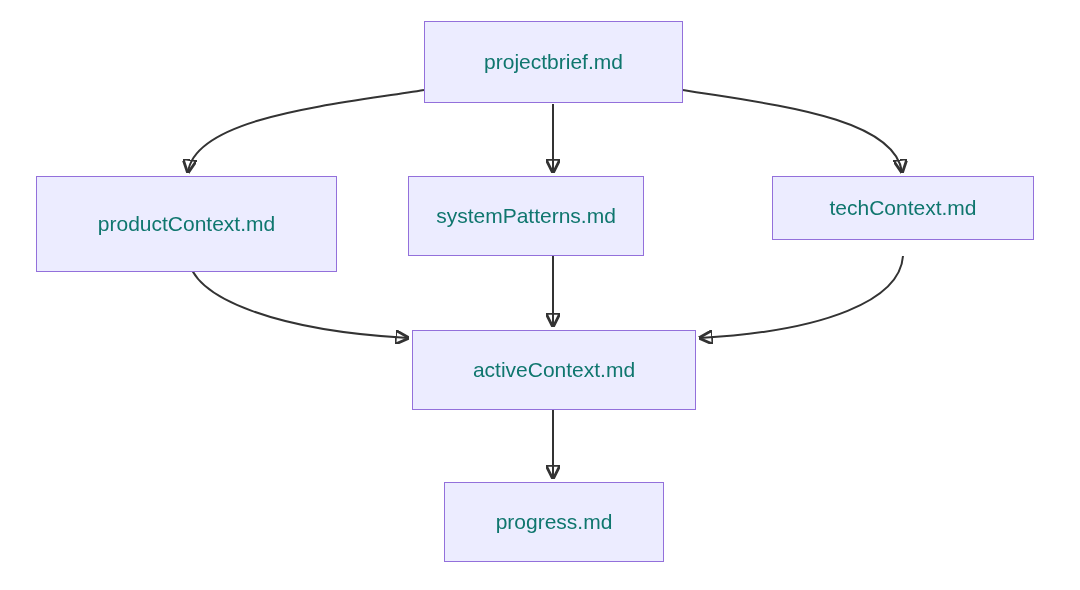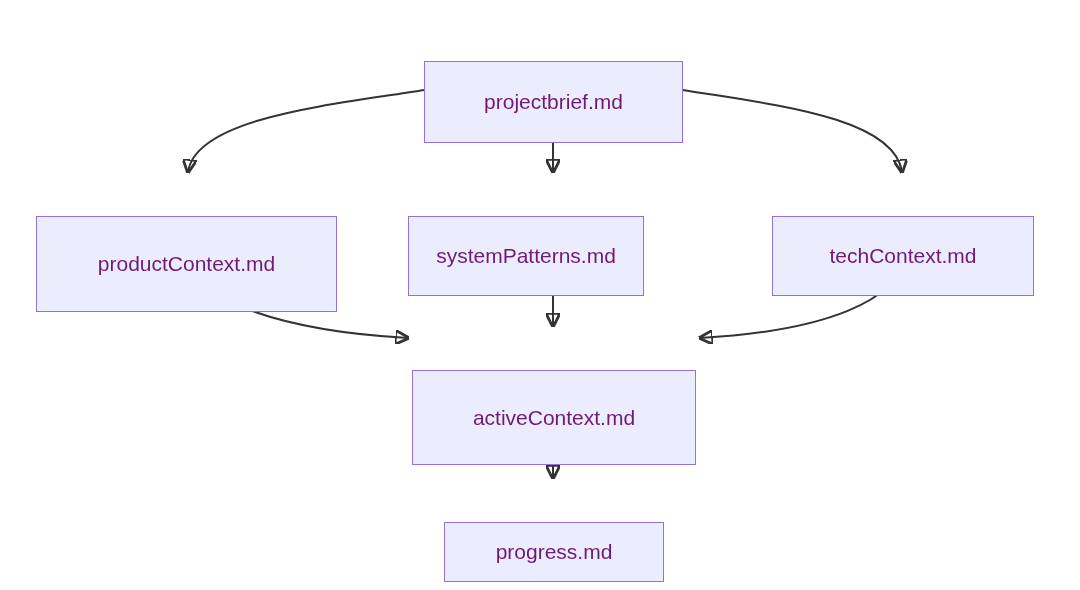--- a/index.html
+++ b/index.html
@@ -25,35 +25,34 @@
   .edges path {
     fill: none;
     stroke: #333333;
     stroke-width: 2px;
   }
   .node {
     position: absolute;
     box-sizing: border-box;
     background: #ECECFF;
     border: 1.5px solid #9370DB;
-    color: #701a75;
+    color: #0f766e;
     font-size: 21px;
     display: flex;
     align-items: center;
     justify-content: center;
     text-align: center;
     white-space: nowrap;
-    margin-top: 40px;
   }
   .node-projectbrief   { left: 424px; top: 21px;  width: 259px; height: 82px; }
   .node-productContext { left: 36px;  top: 176px; width: 301px; height: 96px; }
   .node-systemPatterns { left: 408px; top: 176px; width: 236px; height: 80px; }
-  .node-techContext    { left: 772px; top: 176px; width: 262px; height: 80px; }
-  .node-activeContext  { left: 412px; top: 330px; width: 284px; height: 95px; }
-  .node-progress       { left: 444px; top: 482px; width: 220px; height: 60px; }
+  .node-techContext    { left: 772px; top: 176px; width: 262px; height: 64px; }
+  .node-activeContext  { left: 412px; top: 330px; width: 284px; height: 80px; }
+  .node-progress       { left: 444px; top: 482px; width: 220px; height: 80px; }
 </style>
 </head>
 <body>
 
 <div class="diagram">
 
   <svg class="edges" viewBox="0 0 1080 590" xmlns="http://www.w3.org/2000/svg">
     <defs>
       <marker id="arrow" viewBox="0 0 10 10" refX="9" refY="5" markerWidth="7" markerHeight="7" orient="auto-start-reverse">
         <path d="M0,0 L10,5 L0,10 z" fill="#333333" stroke="none"></path>

